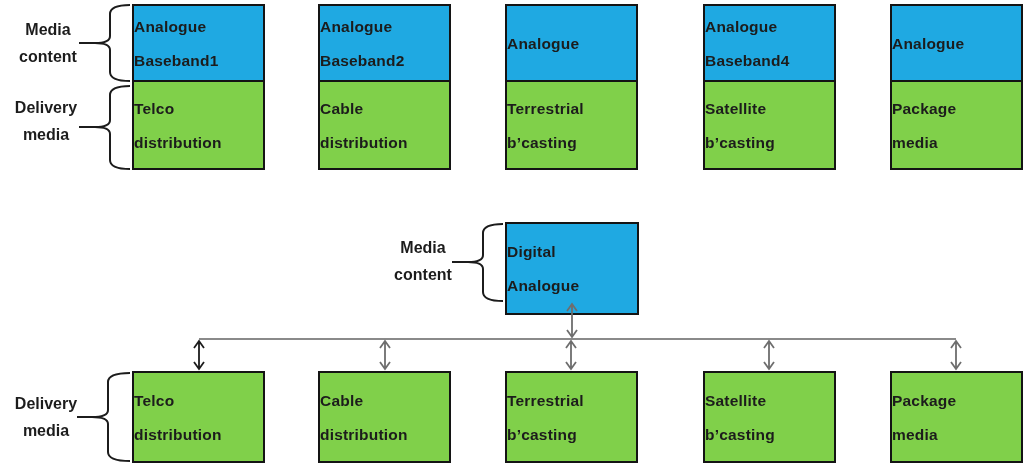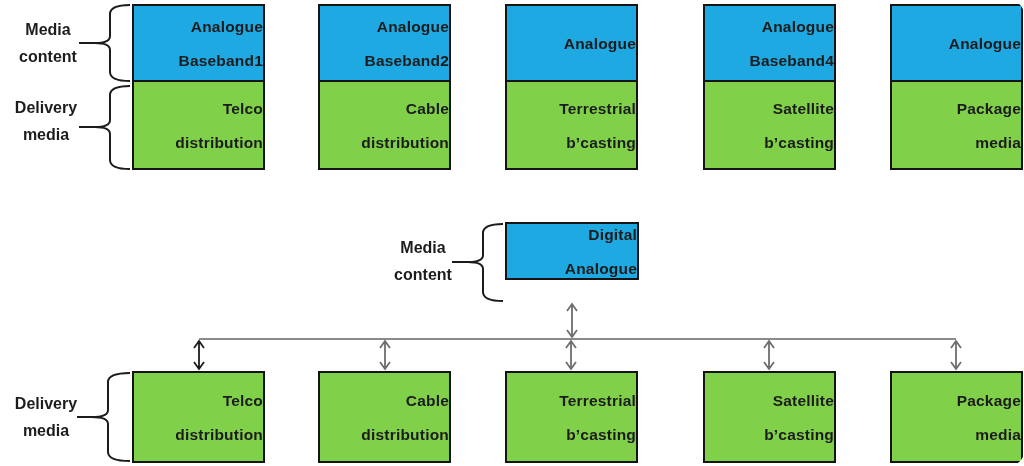--- a/index.html
+++ b/index.html
@@ -8,32 +8,32 @@
     --box_border:#141414;
     --text:#1c1c1c;
     --bus_line:#8a8a8a;
     --arrow_gray:#6e6e6e;
     --arrow_black:#1c1c1c;
   }
   html,body{margin:0;padding:0;background:#fff;}
   .canvas{
     position:relative;width:1024px;height:466px;background:#ffffff;
     font-family:"Liberation Sans","DejaVu Sans",sans-serif;
-    color:var(--text);overflow:hidden;border-radius:15px;
+    color:var(--text);overflow:hidden;
   }
   .box{
     position:absolute;box-sizing:border-box;
     border:2px solid var(--box_border);
-    display:flex;flex-direction:column;align-items:flex-end;justify-content:center;
+    display:flex;flex-direction:column;align-items:flex-start;justify-content:center;
     text-align:center;font-weight:700;font-size:15.5px;line-height:25px;
     letter-spacing:.2px;
     gap:9px;
   }
   .content-box{background:var(--content_box);}
-  .delivery-box{background:var(--delivery_box);padding-left:16px;}
+  .delivery-box{background:var(--delivery_box);}
   .side-label{
     position:absolute;font-weight:700;font-size:16px;line-height:27px;
     text-align:center;white-space:nowrap;
   }
   .side-label span{display:block;}
   svg.overlay{position:absolute;left:0;top:0;pointer-events:none;}
   .brace{stroke:var(--arrow_black);stroke-width:2;fill:none;}
   .connector{stroke:var(--arrow_black);stroke-width:2;fill:none;}
   .bus{stroke:var(--bus_line);stroke-width:1.8;fill:none;}
   .arrow-gray{stroke:var(--arrow_gray);stroke-width:1.8;fill:none;}
@@ -98,21 +98,21 @@
 
   <div class="side-label" style="left:383px;top:234px;width:80px;">
     <span>Media</span>
     <span>content</span>
   </div>
   <div class="side-label" style="left:2px;top:390px;width:88px;">
     <span>Delivery</span>
     <span>media</span>
   </div>
 
-  <div class="box content-box" style="left:505px;top:222px;width:134px;height:58px;">
+  <div class="box content-box" style="left:505px;top:222px;width:134px;height:93px;">
     <span>Digital</span>
     <span>Analogue</span>
   </div>
 
   <div class="box delivery-box" style="left:132px;top:371px;width:133px;height:92px;">
     <span>Telco</span>
     <span>distribution</span>
   </div>
   <div class="box delivery-box" style="left:318px;top:371px;width:133px;height:92px;">
     <span>Cable</span>

